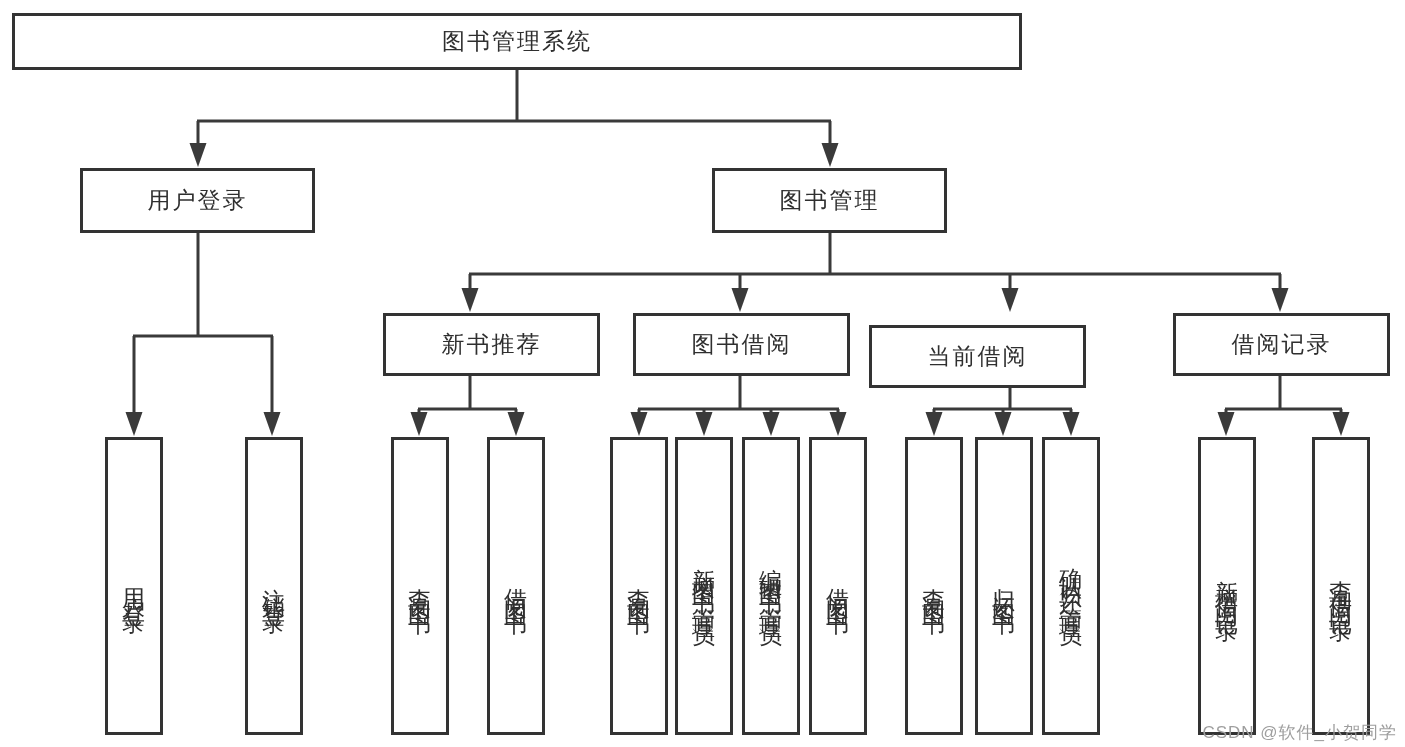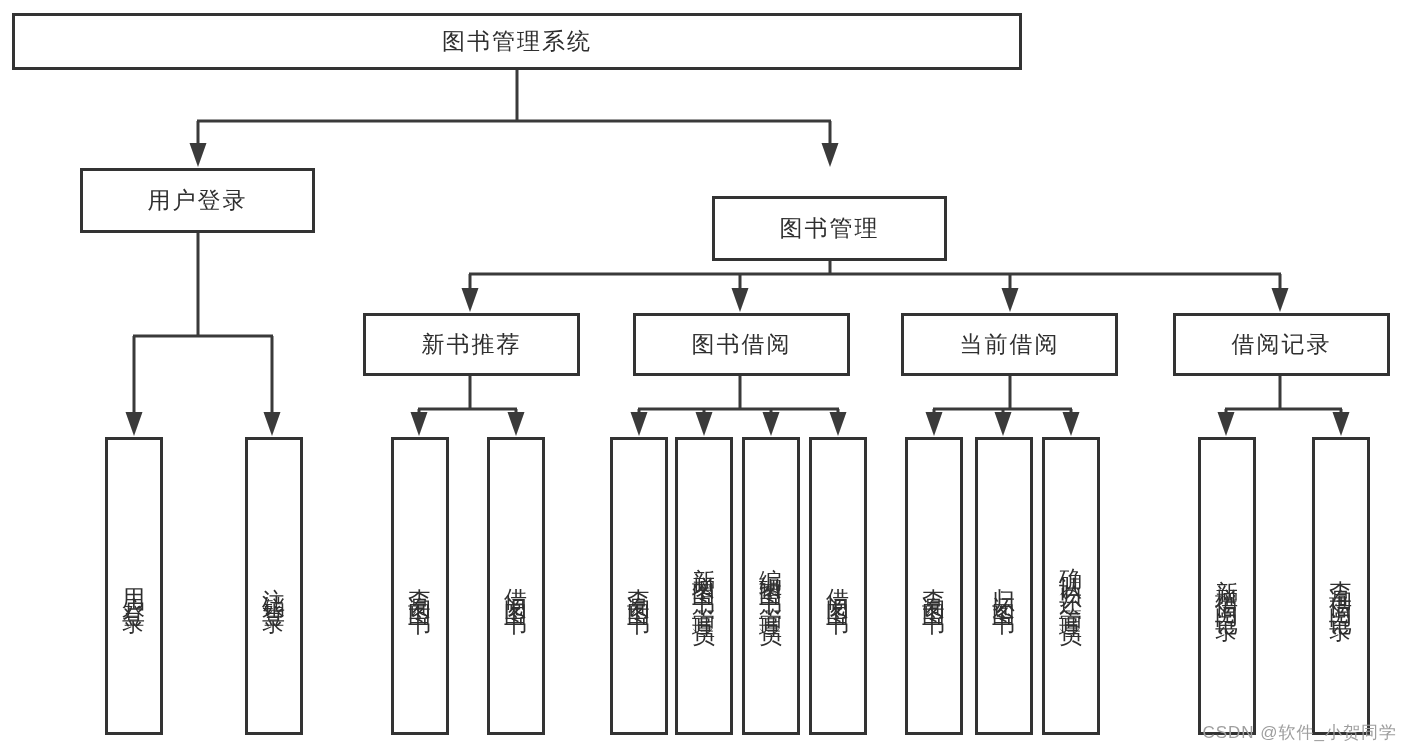--- a/index.html
+++ b/index.html
@@ -30,25 +30,25 @@
     display: flex;
     align-items: center;
     justify-content: center;
     font-size: 23px;
     letter-spacing: 2px;
     white-space: nowrap;
   }
   .node.root  { left: 12px;  top: 13px;  width: 1010px; height: 57px; }
   .node.lv2   { top: 168px; width: 235px; height: 65px; }
   .node.lv2.a { left: 80px; }
-  .node.lv2.b { left: 712px; margin-top: 28px; }
+  .node.lv2.b { left: 712px; }
   .node.lv3   { top: 313px; width: 217px; height: 63px; }
-  .node.lv3.a { left: 363px; text-align: center; }
+  .node.lv3.a { left: 383px; text-align: center; }
   .node.lv3.b { left: 633px; font-family: Liberation Serif, serif; }
-  .node.lv3.c { left: 901px; }
+  .node.lv3.c { left: 869px; margin-top: 12px; }
   .node.lv3.d { left: 1173px; }
   .leaf {
     position: absolute;
     box-sizing: border-box;
     top: 437px;
     width: 58px;
     height: 298px;
     border: 3px solid #333333;
     background: #ffffff;
     color: #2f2f2f;

